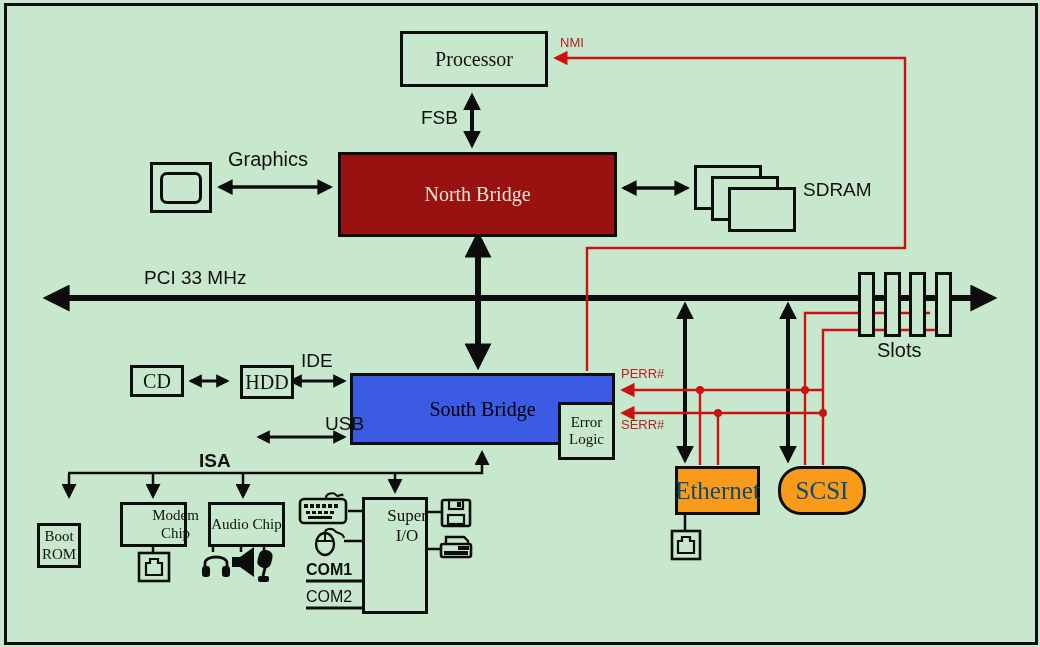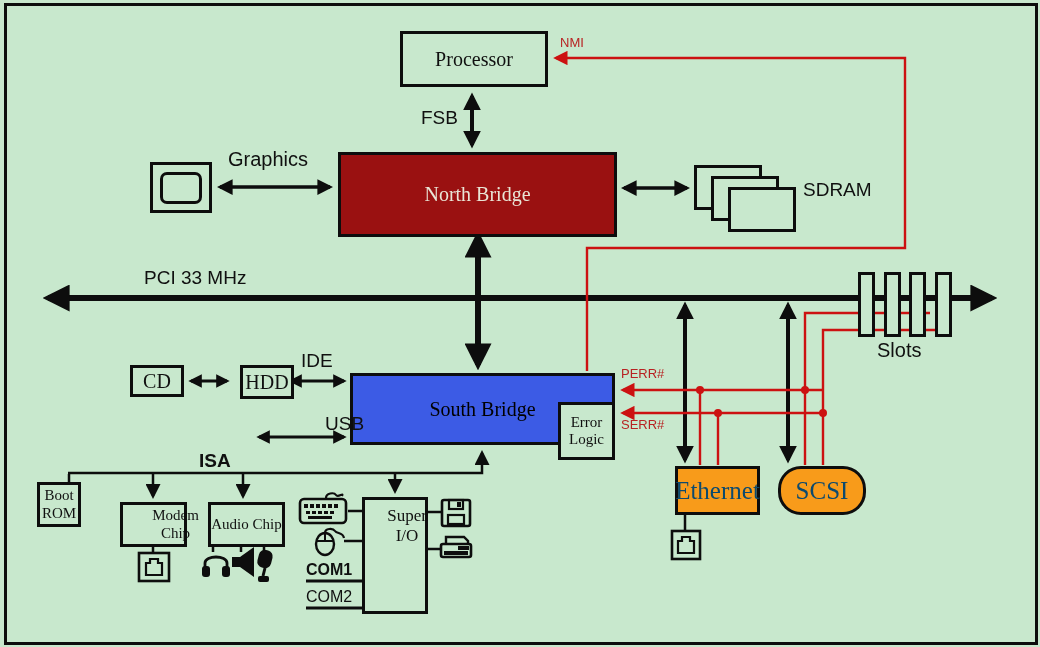--- a/index.html
+++ b/index.html
@@ -83,21 +83,21 @@
   </svg>
 
   <div class="box b20" id="processor" style="left:400px;top:31px;width:148px;height:56px;">Processor</div>
   <div class="box" id="north-bridge" style="left:338px;top:152px;width:279px;height:85px;">North Bridge</div>
   <div class="box" id="south-bridge" style="left:350px;top:373px;width:265px;height:72px;">South Bridge</div>
   <div class="box" id="error-logic" style="left:558px;top:374px;width:57px;height:58px;margin-top:28px;">Error Logic</div>
 
   <div class="box b20" style="left:130px;top:365px;width:54px;height:32px;">CD</div>
   <div class="box b20" style="left:240px;top:365px;width:54px;height:34px;">HDD</div>
 
-  <div class="box chip" style="left:37px;top:482px;width:44px;height:45px;">Boot ROM</div>
+  <div class="box chip" style="left:37px;top:523px;width:44px;height:45px;">Boot ROM</div>
   <div class="box chip" style="left:120px;top:502px;width:67px;height:45px;padding-left:44px;">Modem Chip</div>
   <div class="box chip" style="left:208px;top:502px;width:77px;height:45px;">Audio Chip</div>
   <div class="box" style="left:362px;top:497px;width:66px;height:117px;align-items:flex-start;padding-top:6px;font-size:17px;line-height:1.2;padding-left:24px;">Super I/O</div>
 
   <div class="box orange" style="left:643px;top:466px;width:85px;height:49px;">Ethernet</div>
   <div class="box orange" style="left:746px;top:466px;width:88px;height:49px;border-radius:23px;">SCSI</div>
 
   <div>
     <div class="slot" style="left:858px;top:272px;"></div>
     <div class="slot" style="left:884px;top:272px;"></div>

